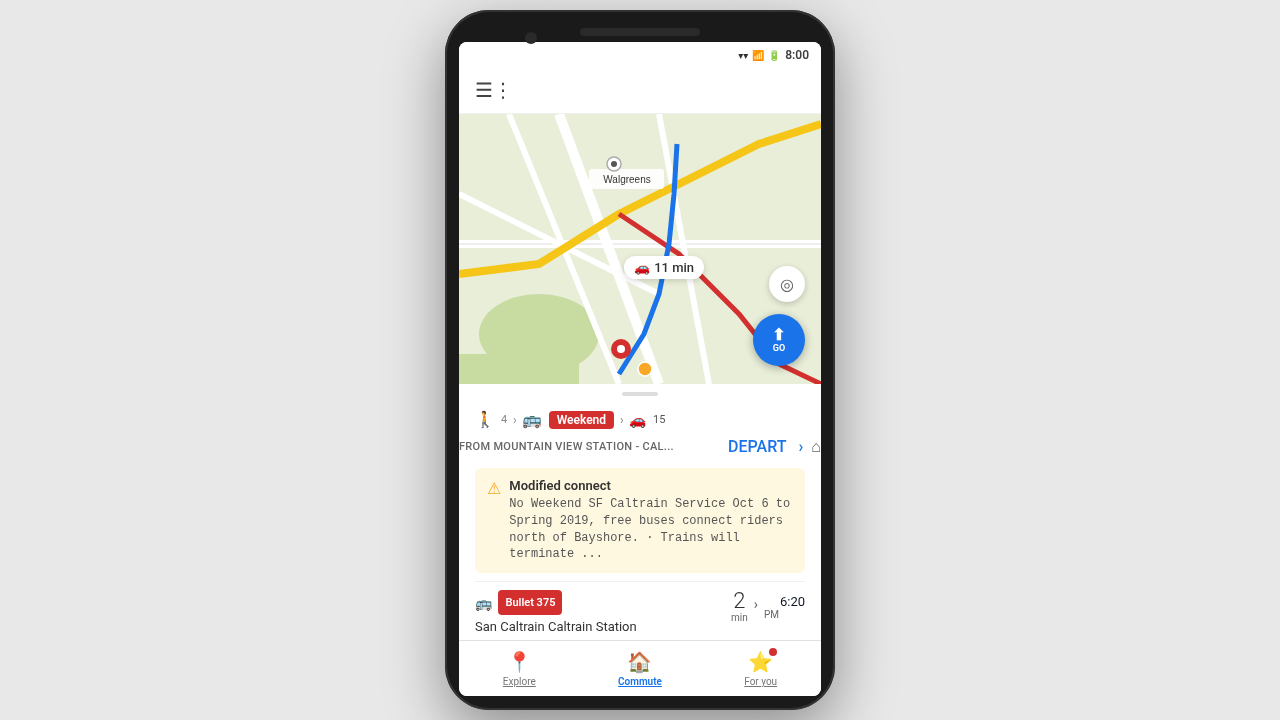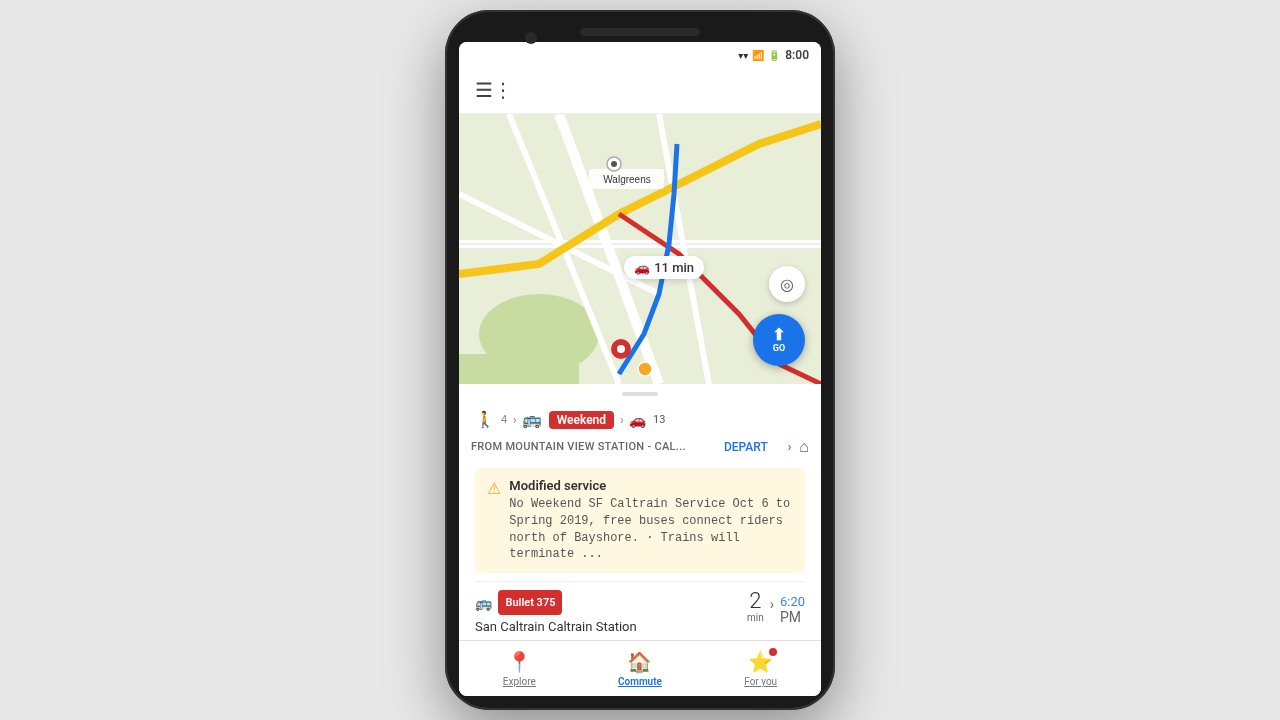--- a/index.html
+++ b/index.html
@@ -258,40 +258,40 @@
 
     .route-number {
       font-size: 11px;
       color: #555;
     }
 
     
     .trip-info-bar {
       display: flex;
       align-items: center;
-      padding: 0 12px 8px;
+      padding: 0 0 8px;
       justify-content: space-between;
     }
 
     .trip-from {
       font-size: 11px;
       font-weight: 500;
       color: #666;
       letter-spacing: 0.3px;
       flex: 1;
       white-space: nowrap;
       overflow: hidden;
       text-overflow: ellipsis;
     }
 
     .trip-depart {
       display: flex;
       align-items: center;
-      gap: 20px;
-      font-size: 12px;
+      gap: 12px;
+      font-size: 16px;
       font-weight: 500;
       color: #1a73e8;
       cursor: pointer;
     }
 
     
     .alert-box {
       margin: 4px 16px 8px;
       background: #fff8e1;
       border-radius: 6px;
@@ -390,22 +390,23 @@
 
     .transit-arrow {
       font-size: 14px;
       color: #666;
       margin-top: 6px;
     }
 
     .transit-depart-time {
       font-size: 13px;
       font-weight: 400;
-      color: #3b82f6;
+      color: #0f172a;
       margin-top: 4px;
+      margin-left: 16px;
     }
 
     
     .bottom-nav {
       display: flex;
       background: #fff;
       border-top: 1px solid #e0e0e0;
       height: 56px;
       align-items: stretch;
     }
@@ -543,57 +544,57 @@
     <div class="content-area">
 
       <div class="route-header">
         <span class="route-icon">🚶</span>
         <span style="font-size:11px; color:#888;">4</span>
         <span class="route-arrow">›</span>
         <span class="route-icon">🚌</span>
         <span class="route-badge">Weekend</span>
         <span class="route-arrow">›</span>
         <span class="route-car-icon">🚗</span>
-        <span class="route-number">13</span>
+        <span class="route-number">15</span>
       </div>
 
       <div class="trip-info-bar">
         <span class="trip-from">FROM MOUNTAIN VIEW STATION - CAL...</span>
         <div class="trip-depart">
           <span>DEPART</span>
           <span>›</span>
         </div>
         <span style="margin-left:8px; font-size:16px; color:#666;">⌂</span>
       </div>
 
       <div class="alert-box">
         <span class="alert-icon">⚠</span>
         <div class="alert-content">
-          <div class="alert-title">Modified service</div>
+          <div class="alert-title">Modified connect</div>
           <div class="alert-text">No Weekend SF Caltrain Service Oct 6 to Spring 2019, free buses connect riders north of Bayshore. · Trains will terminate ...</div>
         </div>
       </div>
 
       <div class="transit-card">
         <div class="transit-left">
           <div class="transit-route">
             <span class="transit-bus-icon">🚌</span>
             <span class="transit-badge">Bullet 375</span>
           </div>
           <div class="transit-station">San Caltrain Caltrain Station</div>
         </div>
         <div class="transit-right">
           <div class="transit-time-min">
             <div class="transit-min-number">2</div>
             <div class="transit-min-label">min</div>
           </div>
           <span class="transit-arrow">›</span>
           <div>
             <div class="transit-depart-time">6:20</div>
-            <div style="font-size:14px; color:#666;">PM</div>
+            <div style="font-size:10px; color:#666;">PM</div>
           </div>
         </div>
       </div>
 
     </div>
 
     <div class="bottom-nav">
       <div class="nav-item">
         <span class="nav-icon">📍</span>
         <span class="nav-label">Explore</span>

